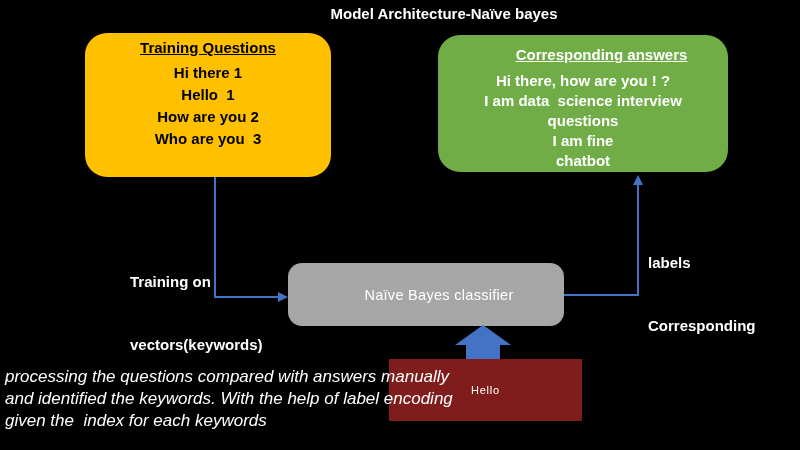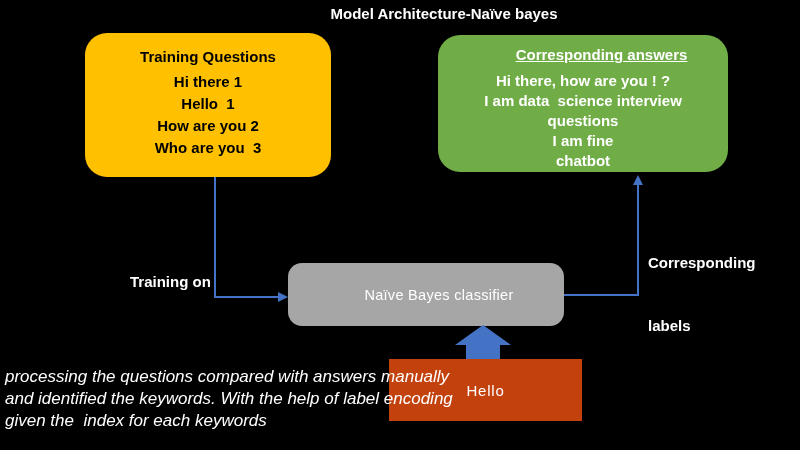--- a/index.html
+++ b/index.html
@@ -13,21 +13,21 @@
     color:#ffffff; font-weight:bold; font-size:15px; white-space:pre;padding-left:44px;
   }
 
   
   .box-training {
     position:absolute; left:85px; top:33px; width:246px; height:144px;
     background:#FFC000; border-radius:22px; color:#000000;
     font-weight:bold; font-size:15px; text-align:center;
   }
   .box-training .heading {
-    margin-top:15px; white-space:pre;
+    margin-top:6px; text-decoration:underline; white-space:pre;
   }
   .box-training .items { margin-top:6px; line-height:22px; }
   .box-training .items div { white-space:pre; }
 
   
   .box-answers {
     position:absolute; left:438px; top:35px; width:290px; height:137px;
     background:#70AD47; border-radius:22px; color:#ffffff;
     font-weight:bold; font-size:15px; text-align:center;
   }
@@ -41,21 +41,21 @@
   .box-classifier {
     position:absolute; left:288px; top:263px; width:250px; height:63px;
     background:#A6A6A6; border-radius:14px; color:#ffffff; font-size:14.5px;
     display:flex; align-items:center; justify-content:center;
     letter-spacing:0.3px; white-space:pre;padding-left:26px;
   }
 
   
   .box-input {
     position:absolute; left:389px; top:359px; width:193px; height:62px;
-    background:#c2410c; color:#ffffff; font-size:15px; letter-spacing:0.8px;
+    background:#7f1d1d; color:#ffffff; font-size:11px; letter-spacing:0.8px;
     display:flex; align-items:center; justify-content:center; z-index:1;
   }
 
   
   .block-arrow-stem {
     position:absolute; left:466px; top:343px; width:34px; height:18px;
     background:#4472C4;
   }
   .block-arrow-head {
     position:absolute; left:455px; top:325px; width:0; height:0;
@@ -125,24 +125,25 @@
   <div class="conn conn-left-v"></div>
   <div class="conn conn-left-h"></div>
   <div class="arrowhead-right"></div>
 
   <div class="conn conn-right-h"></div>
   <div class="conn conn-right-v"></div>
   <div class="arrowhead-up"></div>
 
   <div class="edge-label label-training-on">
     <div>Training on</div>
+    <div>vectors(keywords)</div>
   </div>
   <div class="edge-label label-corresponding">
+    <div>labels</div>
     <div>Corresponding</div>
-    <div>labels</div>
   </div>
 
   <div class="box-classifier">Naïve Bayes classifier</div>
 
   <div class="box-input">Hello</div>
   <div class="block-arrow-stem"></div>
   <div class="block-arrow-head"></div>
 
   <div class="note">
     <div>processing the questions compared with answers manually</div>

